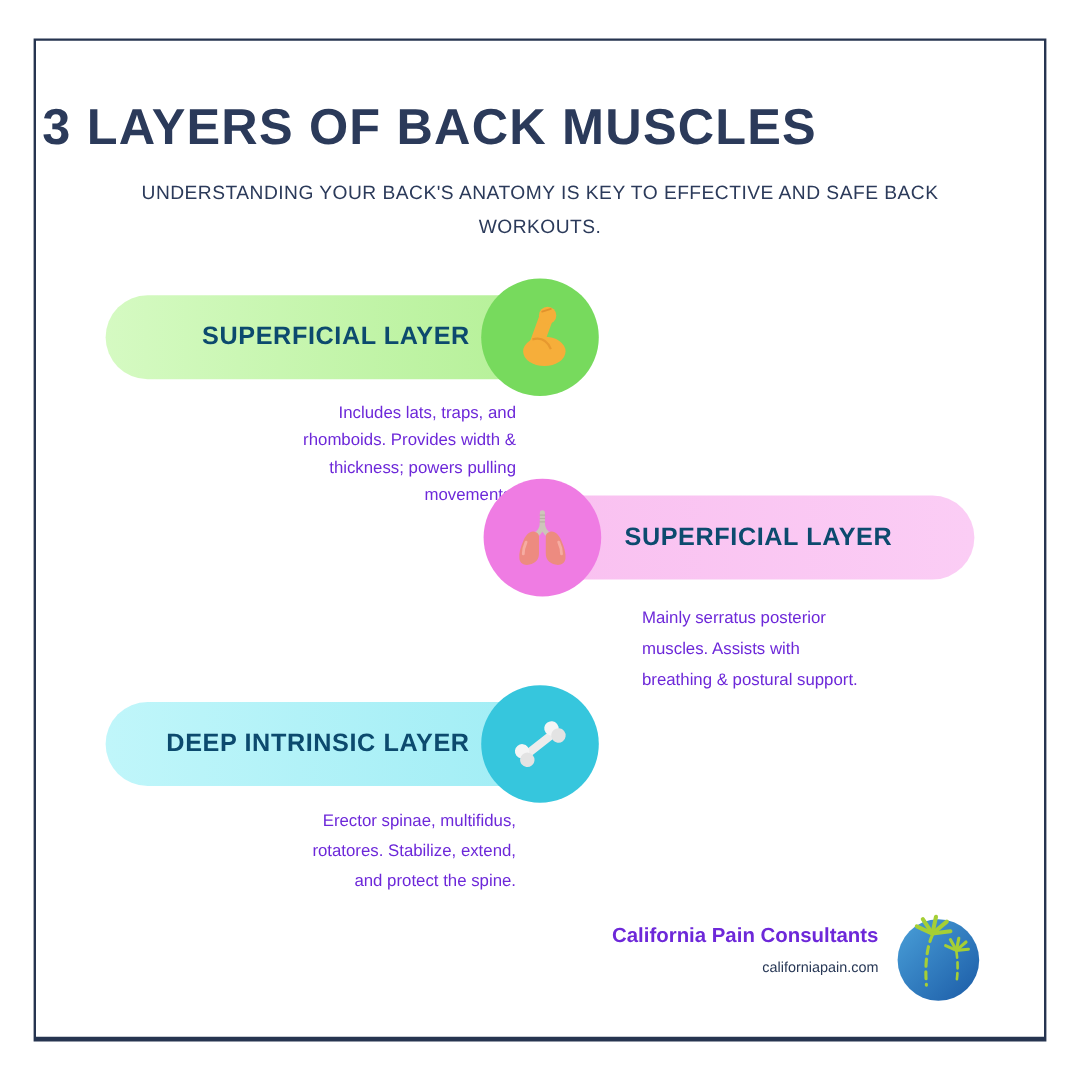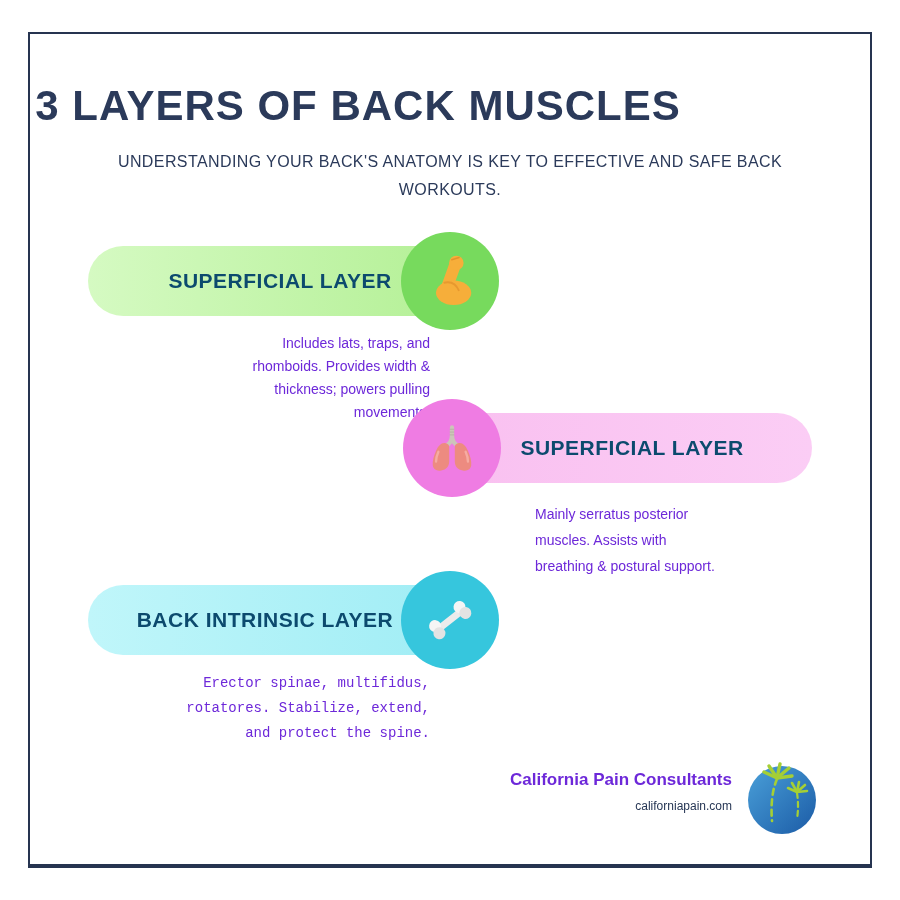--- a/index.html
+++ b/index.html
@@ -85,21 +85,21 @@
 
   .layer-desc {
     position: absolute;
     font-size: 14px;
     line-height: 25px;
     color: #6d28d9;
     white-space: pre-line;
   }
   .desc-superficial { left: 130px; top: 332px; width: 300px; text-align: right; line-height: 23px; }
   .desc-intermediate { left: 508px; top: 501px; width: 330px; text-align: left; line-height: 26px; margin-left: 27px; }
-  .desc-deep { left: 130px; top: 671px; width: 300px; text-align: right; font-family: Liberation Mono, monospace; }
+  .desc-deep { left: 130px; top: 671px; width: 300px; text-align: right; }
 
   .footer-brand {
     position: absolute;
     right: 168px; top: 770px;
     font-size: 17px;
     font-weight: 700;
     color: #6d28d9;
     text-align: right;
   }
   .footer-site {
@@ -176,21 +176,21 @@
       <svg viewBox="0 0 64 64" width="62" height="62">
         <g transform="rotate(-38 32 32)">
           <rect x="16" y="28.5" width="32" height="7" rx="3.5" fill="#ececec"></rect>
           <circle cx="16" cy="27.5" r="6.2" fill="#f5f5f5"></circle>
           <circle cx="15" cy="36" r="6.2" fill="#e3e3e3"></circle>
           <circle cx="48" cy="27.5" r="6.2" fill="#f5f5f5"></circle>
           <circle cx="49" cy="36" r="6.2" fill="#e3e3e3"></circle>
         </g>
       </svg>
     </div>
-    <div class="pill-label label-deep">BACK INTRINSIC LAYER</div>
+    <div class="pill-label label-deep">DEEP INTRINSIC LAYER</div>
     <div class="layer-desc desc-deep">Erector spinae, multifidus,
 rotatores. Stabilize, extend,
 and protect the spine.</div>
   </div>
 
   <div>
     <div class="footer-brand">California Pain Consultants</div>
     <div class="footer-site">californiapain.com</div>
     <svg class="footer-logo" viewBox="0 0 80 80">
       <defs>

